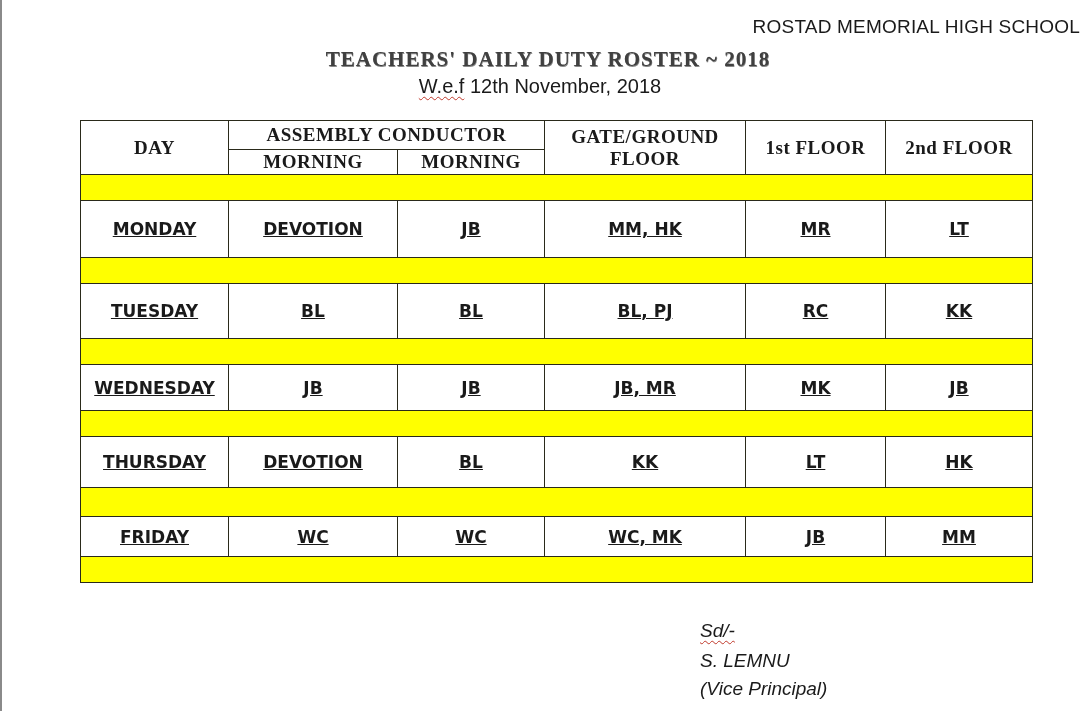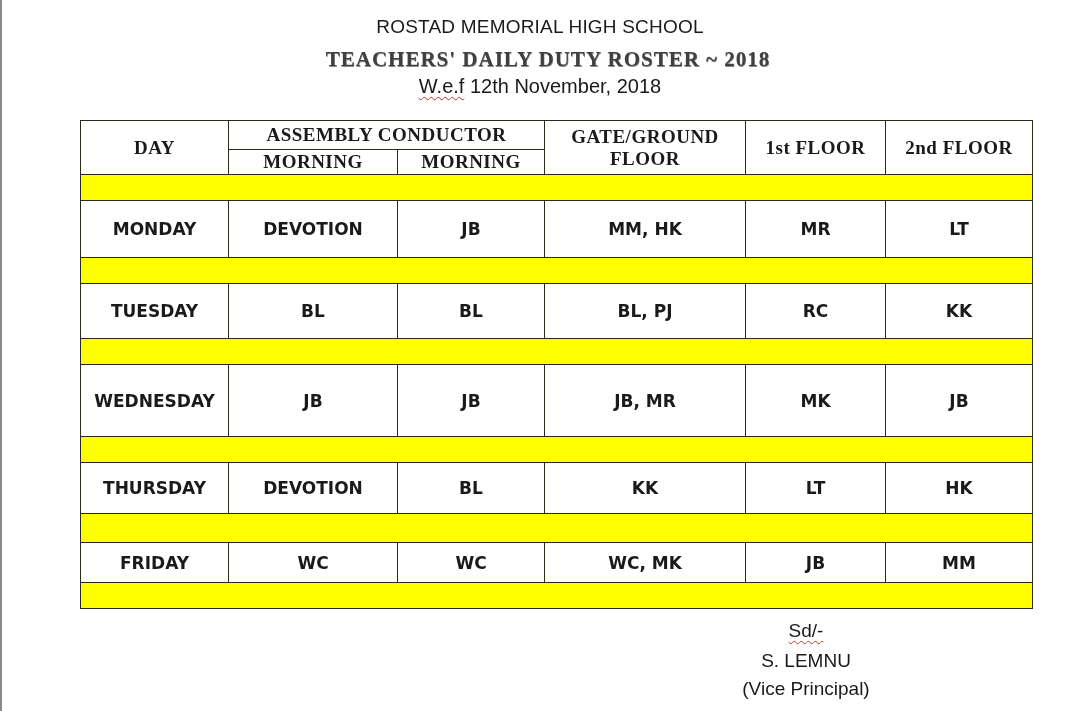--- a/index.html
+++ b/index.html
@@ -26,20 +26,21 @@
       left: 0;
       width: 1080px;
       text-align: center;
     }
     .school {
       top: 16px;
       font-family: "Liberation Sans", sans-serif;
       font-size: 19px;
       color: #1a1a1a;
       letter-spacing: 0.2px;
+      text-align: right;
     }
     .roster {
       top: 47px;
       font-family: "Liberation Serif", serif;
       font-weight: bold;
       font-size: 21px;
       color: #404040;
       letter-spacing: 1px;
       text-shadow: 0.5px 0.5px 0 #888;
       margin-left: 8px;
@@ -83,32 +84,33 @@
       font-weight: bold;
       font-size: 17px;
       color: #1a1a1a;
     }
     .roster-table tr.spacer td {
       background: #ffff00;
       height: 25px;
     }
     .roster-table tr.day-row td {
       background: #ffffff;
+      text-decoration: underline;
     }
     .roster-table tr.h1 th { height: 28px; }
     .roster-table tr.h2 th { height: 24px; }
 
     .signature {
       position: absolute;
       left: 700px;
       width: 212px;
-      text-align: center;
       font-family: "Liberation Sans", sans-serif;
       font-size: 19px;
       color: #1a1a1a;
+      font-style: italic;
     }
     .sig-sd { top: 620px; }
     .sig-sd .squiggle {
       text-decoration: underline wavy #c0392b;
       text-decoration-thickness: 1px;
       text-underline-offset: 3px;
     }
     .sig-name { top: 650px; }
     .sig-role { top: 678px; }
   </style>
@@ -163,21 +165,21 @@
     <td>BL</td>
     <td>BL</td>
     <td>BL, PJ</td>
     <td>RC</td>
     <td>KK</td>
   </tr>
 
   <tr class="spacer">
         <td colspan="6"></td>
       </tr>
-  <tr class="day-row" style="height:72px">
+  <tr class="day-row" style="height:46px">
     <td>WEDNESDAY</td>
     <td>JB</td>
     <td>JB</td>
     <td>JB, MR</td>
     <td>MK</td>
     <td>JB</td>
   </tr>
 
   <tr class="spacer">
         <td colspan="6"></td>

